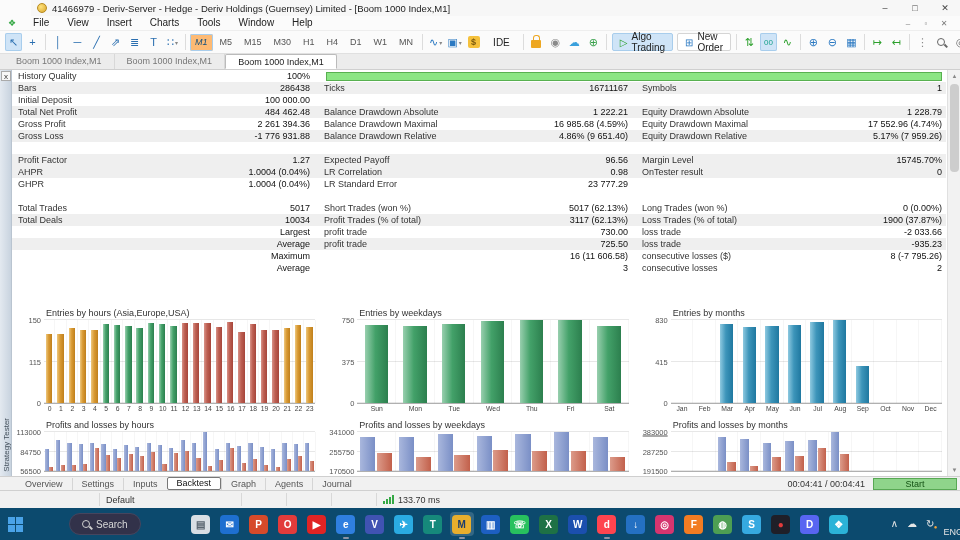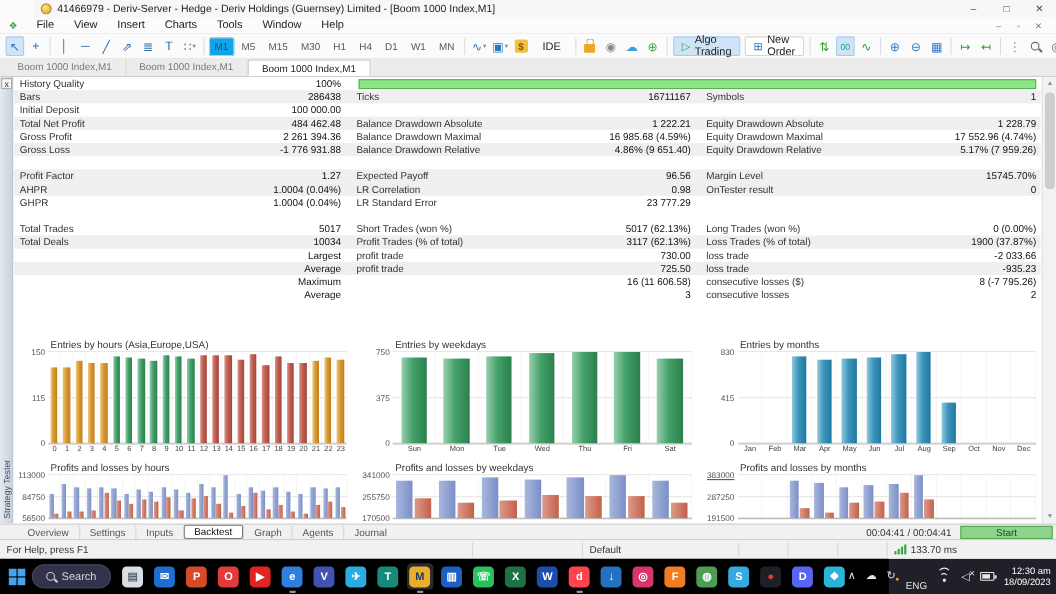--- a/index.html
+++ b/index.html
@@ -18,21 +18,21 @@
   .childctrls{margin-left:auto;display:flex;gap:2px;padding-right:8px;color:#7a7a7a;font-size:8px;}
   .cc{width:16px;text-align:center;line-height:13px;}
   
   .toolbar{position:absolute;top:30px;left:0;right:0;height:24px;background:#fbfbfb;border-top:1px solid #eee;border-bottom:1px solid #e0e0e0;display:flex;align-items:center;padding:0 4px;}
   .ti{height:18px;min-width:17px;display:flex;align-items:center;justify-content:center;font-size:11px;border-radius:2px;margin:0 1px;position:relative;}
   .ti.active{background:#cfe4f7;box-shadow:inset 0 0 0 1px #a8cdec;}
   .ti .dd{font-size:6px;color:#888;margin-left:1px;}
   .ti .box{width:12px;height:12px;border-radius:2px;display:flex;align-items:center;justify-content:center;font-size:9px;font-weight:bold;}
   .tsep{width:1px;height:16px;background:#dcdcdc;margin:0 3px;flex:none;}
   .tf{height:17px;padding:0 5px;font-size:9px;color:#555;display:flex;align-items:center;border-radius:2px;margin:0 1px;}
-  .tf.active{background:#0ea5e9;color:#114f7d;box-shadow:inset 0 0 0 1px #a8cdec;}
+  .tf.active{background:#fdba74;color:#114f7d;box-shadow:inset 0 0 0 1px #a8cdec;font-style:italic;}
   .tbtn{height:18px;padding:0 7px;font-size:10px;color:#222;display:flex;align-items:center;gap:4px;border-radius:2px;margin:0 2px;border:1px solid transparent;}
   .tbtn.active{background:#cfe4f7;border-color:#a8cdec;}
   .tbtn.framed{border-color:#d5d5d5;background:#fff;}
   .lock{width:10px;height:8px;background:#eda722;border-radius:1px;position:relative;margin-top:4px;}
   .lock:before{content:"";position:absolute;top:-5px;left:1.5px;width:5px;height:5px;border:1.5px solid #eda722;border-bottom:none;border-radius:3px 3px 0 0;}
   .mag{width:8px;height:8px;border:1.5px solid #666;border-radius:50%;position:relative;}
   .mag:before{content:"";position:absolute;width:4px;height:1.5px;background:#666;transform:rotate(45deg);right:-3.5px;bottom:-1.5px;}
   
   .tabbar{position:absolute;top:54px;left:0;right:0;height:16px;background:#ececec;border-bottom:1px solid #cfcfcf;display:flex;align-items:flex-end;padding-left:4px;}
   .ctab{height:15px;line-height:15px;padding:0 12px;font-size:9px;color:#777;border-right:1px solid #d8d8d8;}
@@ -88,21 +88,21 @@
   .ptime{margin-left:auto;color:#333;margin-right:8px;}
   .startbtn{width:84px;height:12px;background:#8fd48b;border:1px solid #58a854;color:#145214;font-size:9px;text-align:center;line-height:11px;margin-right:3px;}
   
   .statusbar{position:absolute;top:490px;left:0;right:0;height:18px;background:#f1f1f1;border-top:1px solid #d0d0d0;display:flex;align-items:center;font-size:9px;color:#333;}
   .scell{height:13px;border-right:1px solid #d8d8d8;display:flex;align-items:center;padding:0 6px;}
   .sc1{width:430px;}.sc2{width:100px;}.sc3{width:142px;}.sc4{width:45px;}.sc5{width:45px;}.sc6{width:45px;}
   .sc7{flex:1;border-right:none;gap:4px;}
   .sig{display:flex;align-items:flex-end;gap:1px;height:9px;}
   .sig i{width:2px;background:#35a845;display:block;}
   
-  .taskbar{position:absolute;left:0;bottom:0;width:808px;height:32px;background:#000000;display:flex;align-items:center;padding:0 8px;}
+  .taskbar{position:absolute;left:0;bottom:0;width:960px;height:32px;background:#0c4a6e;display:flex;align-items:center;padding:0 8px;gap:40px;}
   .start{width:26px;height:26px;display:grid;grid-template-columns:7px 7px;grid-template-rows:7px 7px;gap:1px;place-content:center;margin-right:6px;}
   .start i{background:#4aa3e8;display:block;}
   .searchpill{height:22px;background:#32324a;border:1px solid #45455e;border-radius:11px;display:flex;align-items:center;gap:6px;padding:0 12px;color:#d8d8d8;font-size:10px;margin-right:8px;}
   .searchpill .mag{border-color:#cfcfcf;}
   .searchpill .mag:before{background:#cfcfcf;}
   .apps{display:flex;gap:5px;}
   .app{width:24px;height:24px;border-radius:4px;display:flex;align-items:center;justify-content:center;position:relative;}
   .app.hl{background:rgba(255,255,255,0.16);}
   .app.open:after{content:"";position:absolute;bottom:-3px;left:50%;margin-left:-3px;width:6px;height:2px;border-radius:1px;background:#8a93a6;}
   .ai{width:19px;height:19px;border-radius:4px;display:flex;align-items:center;justify-content:center;font-size:10px;font-weight:bold;color:#fff;}
@@ -825,21 +825,20 @@
         <span class="btab active">Backtest</span>
         <span class="btab">Graph</span>
         <span class="btab">Agents</span>
         <span class="btab">Journal</span>
       </span>
     <span class="ptime">00:04:41 / 00:04:41</span>
     <span class="startbtn">Start</span>
   </div>
 
   <div class="statusbar">
-    <span class="scell sc1">For Help, press F1</span>
     <span class="scell sc2"></span>
     <span class="scell sc3">Default</span>
     <span class="scell sc4"></span>
     <span class="scell sc5"></span>
     <span class="scell sc6"></span>
     <span class="scell sc7">
       <span class="sig">
           <i style="height:3px"></i>
           <i style="height:5px"></i>
           <i style="height:7px"></i>

